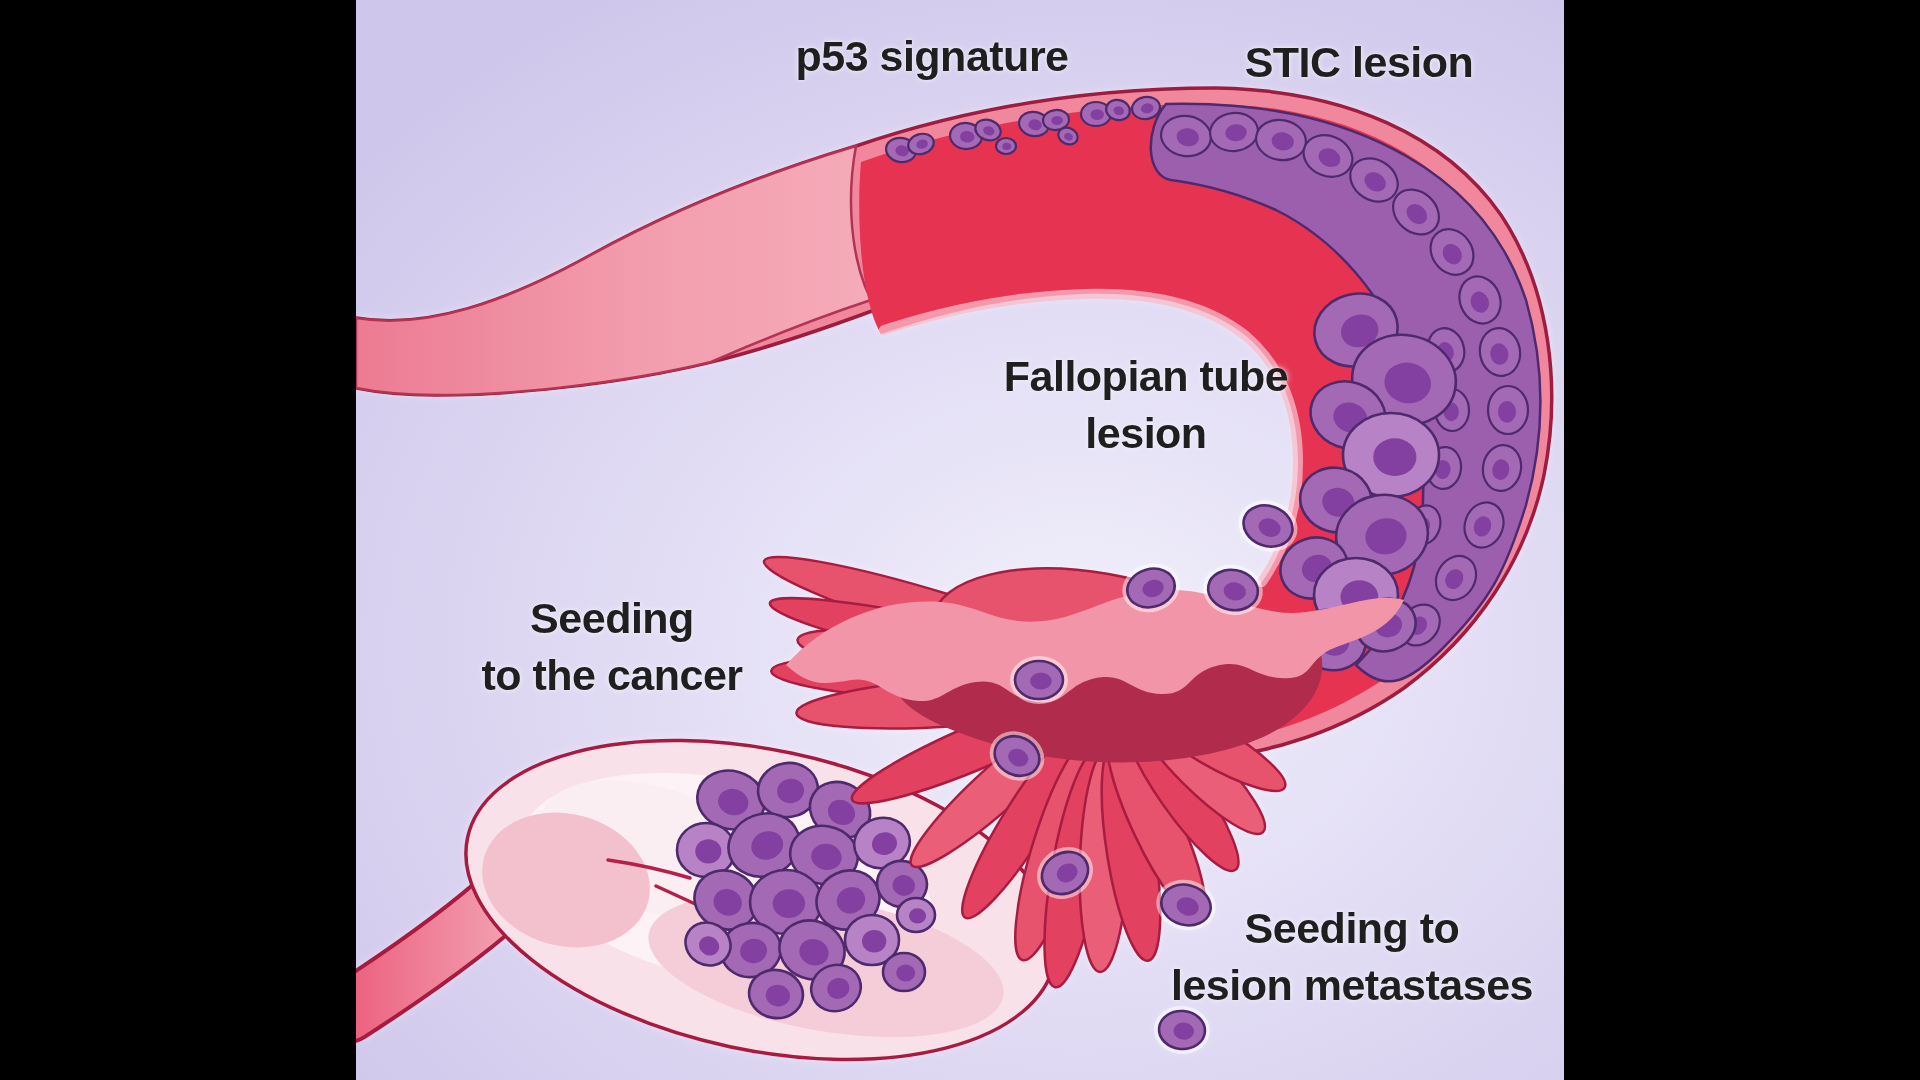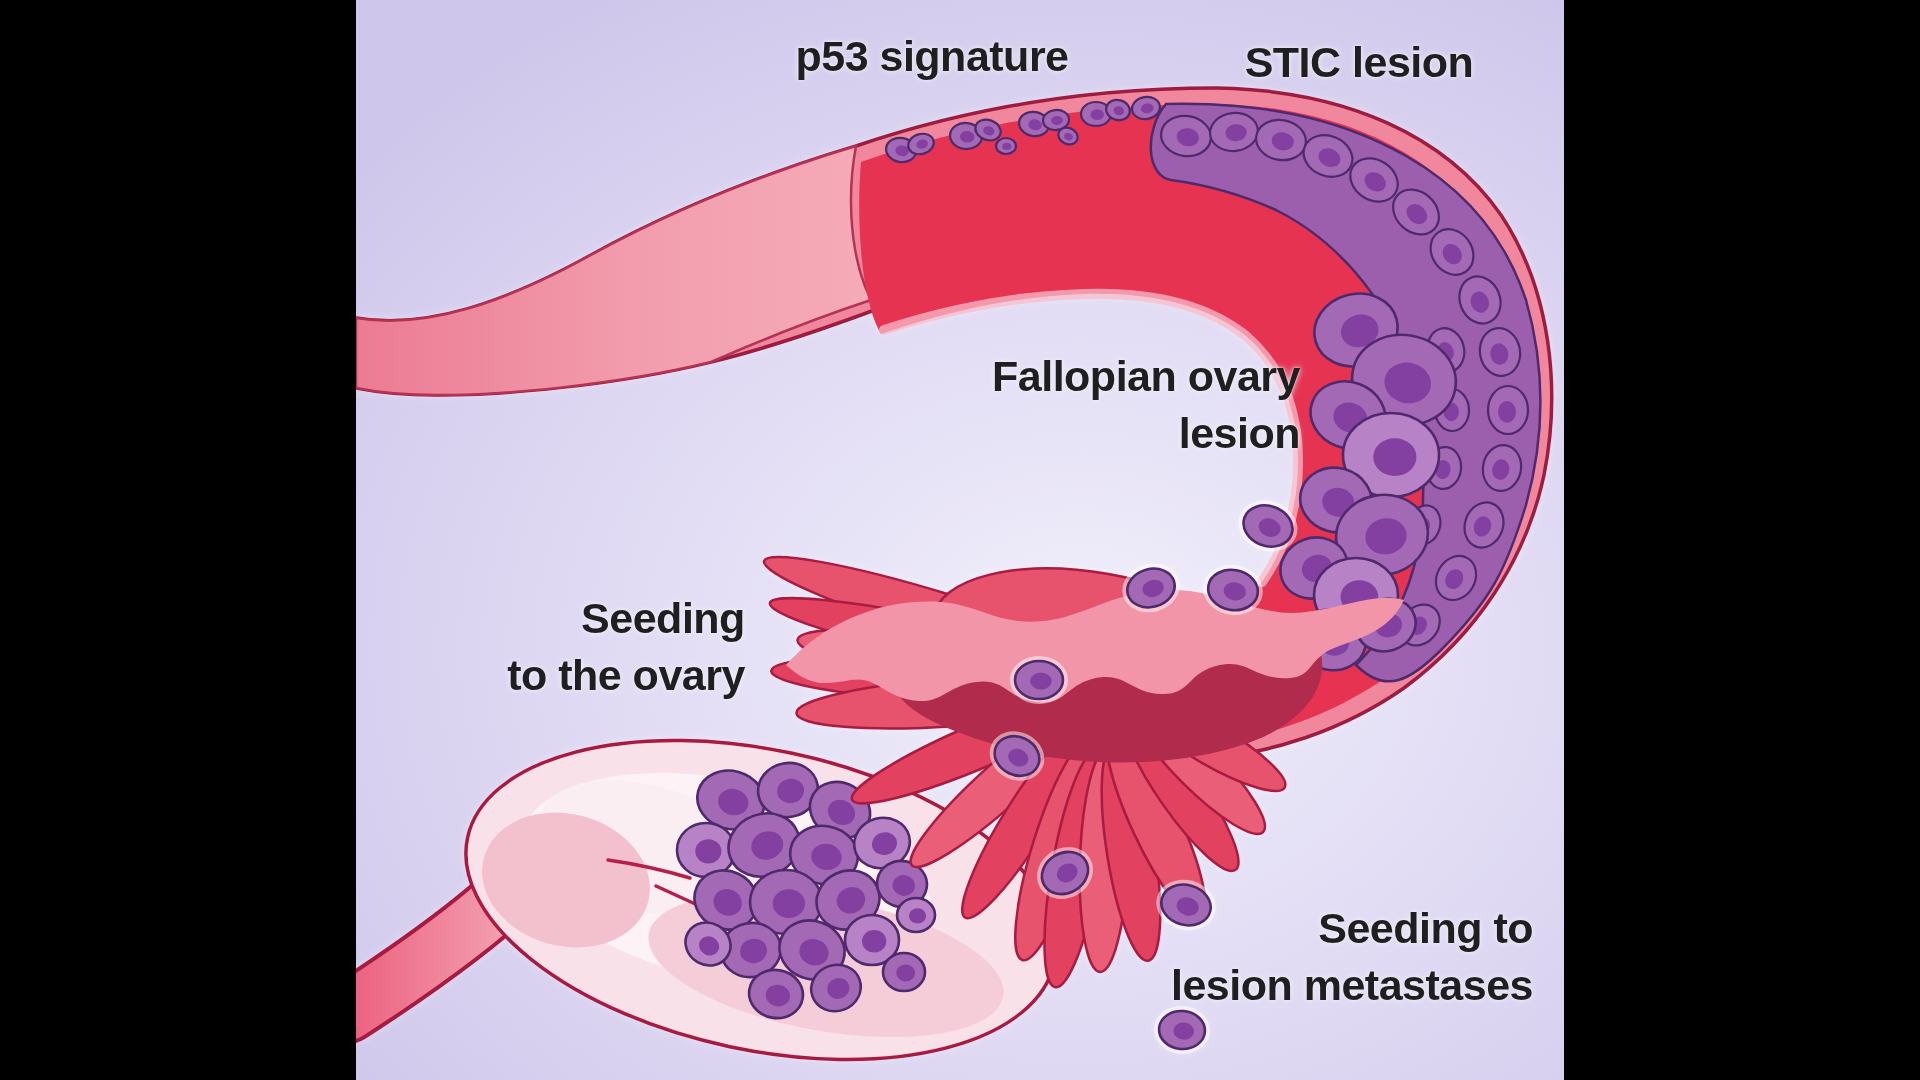--- a/index.html
+++ b/index.html
@@ -1,21 +1,21 @@
 <!DOCTYPE html>
 <html><head>
 <meta charset="utf-8">
 <style>
   html,body{margin:0;padding:0;background:#000;}
   .stage{position:relative;width:1920px;height:1080px;background:#000;overflow:hidden;margin:0 auto;
          font-family:"Liberation Sans", sans-serif;}
   .art{position:absolute;left:356px;top:0;width:1208px;height:1080px;
        background:radial-gradient(ellipse 78% 70% at 60% 60%, #f1effb 0%, #e3def5 42%, #cfc7eb 100%);}
   .art svg{position:absolute;left:0;top:0;filter:drop-shadow(0 0 4px rgba(255,255,255,.35));}
-  .lbl{position:absolute;transform:translateX(-50%);text-align:right;white-space:nowrap;
+  .lbl{position:absolute;transform:translateX(-50%);text-align:center;white-space:nowrap;
        color:#1f1f1f;font-size:43px;font-weight:600;letter-spacing:-0.5px;line-height:57px;
        text-shadow:0 0 6px rgba(244,242,252,.95),0 0 2px rgba(244,242,252,.9);}
 </style>
 </head>
 <body>
 
 <div class="stage">
   <div class="art">
 
   <svg width="1208" height="1080" viewBox="0 0 1208 1080">
@@ -269,26 +269,26 @@
         </g>
   </svg>
 
   <div class="lbl" style="left:576px;top:28px">
     <span>p53 signature</span>
   </div>
   <div class="lbl" style="left:1003px;top:34px">
     <span>STIC lesion</span>
   </div>
   <div class="lbl" style="left:790px;top:348px">
-    <div>Fallopian ovary</div>
+    <div>Fallopian tube</div>
     <div>lesion</div>
   </div>
-  <div class="lbl" style="left:270px;top:590px">
+  <div class="lbl" style="left:256px;top:590px">
     <div>Seeding</div>
-    <div>to the ovary</div>
+    <div>to the cancer</div>
   </div>
   <div class="lbl" style="left:996px;top:900px">
     <div>Seeding to</div>
     <div>lesion metastases</div>
   </div>
 
   </div>
   <div style="position:absolute;left:0;top:0;width:356px;height:1080px;background:#000;"></div>
   <div style="position:absolute;left:1564px;top:0;width:356px;height:1080px;background:#000;"></div>
 </div>

